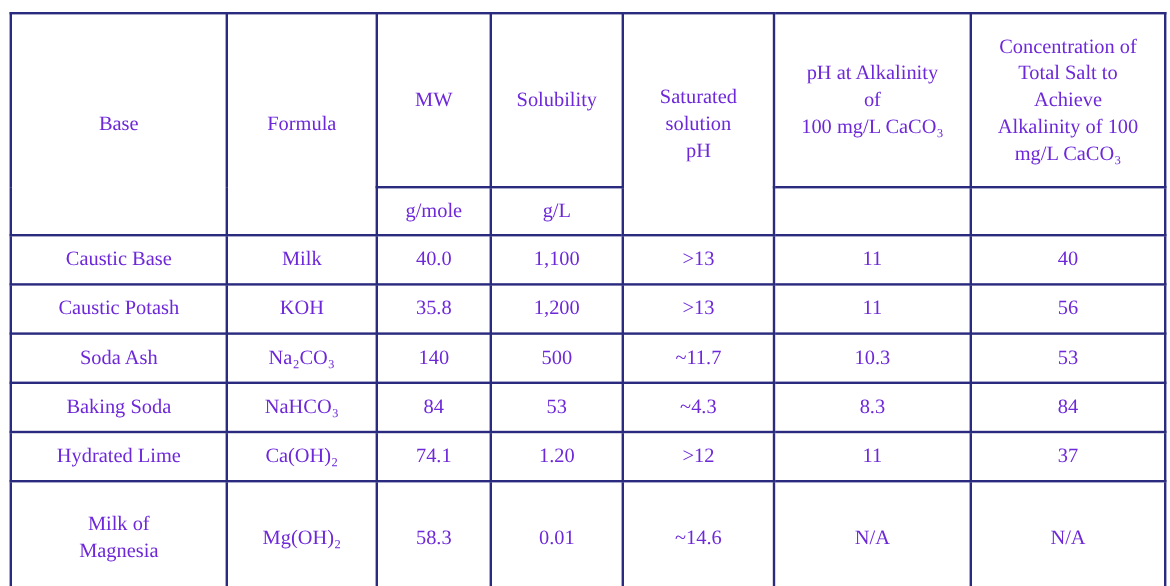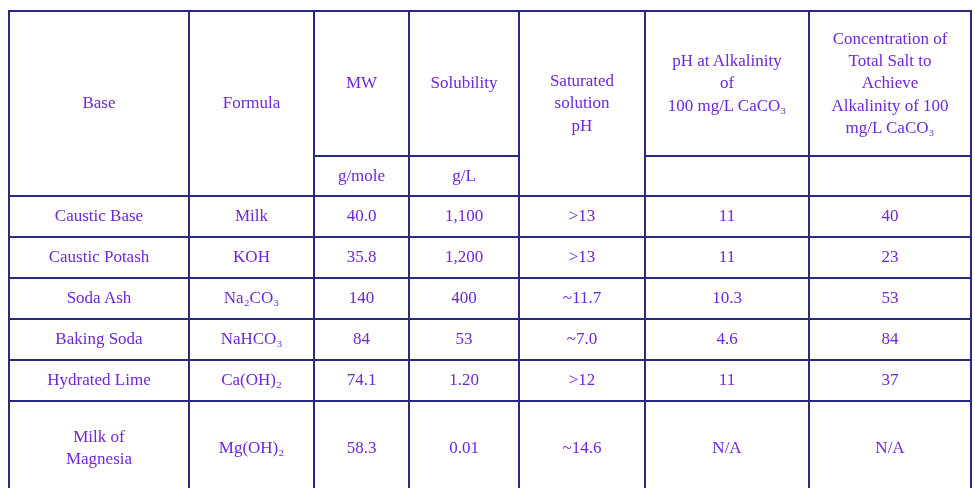--- a/index.html
+++ b/index.html
@@ -88,38 +88,38 @@
         <td>11</td>
         <td>40</td>
       </tr>
       <tr class="data-row">
         <td>Caustic Potash</td>
         <td>KOH</td>
         <td>35.8</td>
         <td>1,200</td>
         <td>&gt;13</td>
         <td>11</td>
-        <td>23</td>
+        <td>56</td>
       </tr>
       <tr class="data-row">
         <td>Soda Ash</td>
         <td>Na₂CO₃</td>
         <td>140</td>
-        <td>400</td>
+        <td>500</td>
         <td>~11.7</td>
         <td>10.3</td>
         <td>53</td>
       </tr>
       <tr class="data-row">
         <td>Baking Soda</td>
         <td>NaHCO₃</td>
         <td>84</td>
         <td>53</td>
-        <td>~7.0</td>
-        <td>4.6</td>
+        <td>~4.3</td>
+        <td>8.3</td>
         <td>84</td>
       </tr>
       <tr class="data-row">
         <td>Hydrated Lime</td>
         <td>Ca(OH)₂</td>
         <td>74.1</td>
         <td>1.20</td>
         <td>&gt;12</td>
         <td>11</td>
         <td>37</td>

